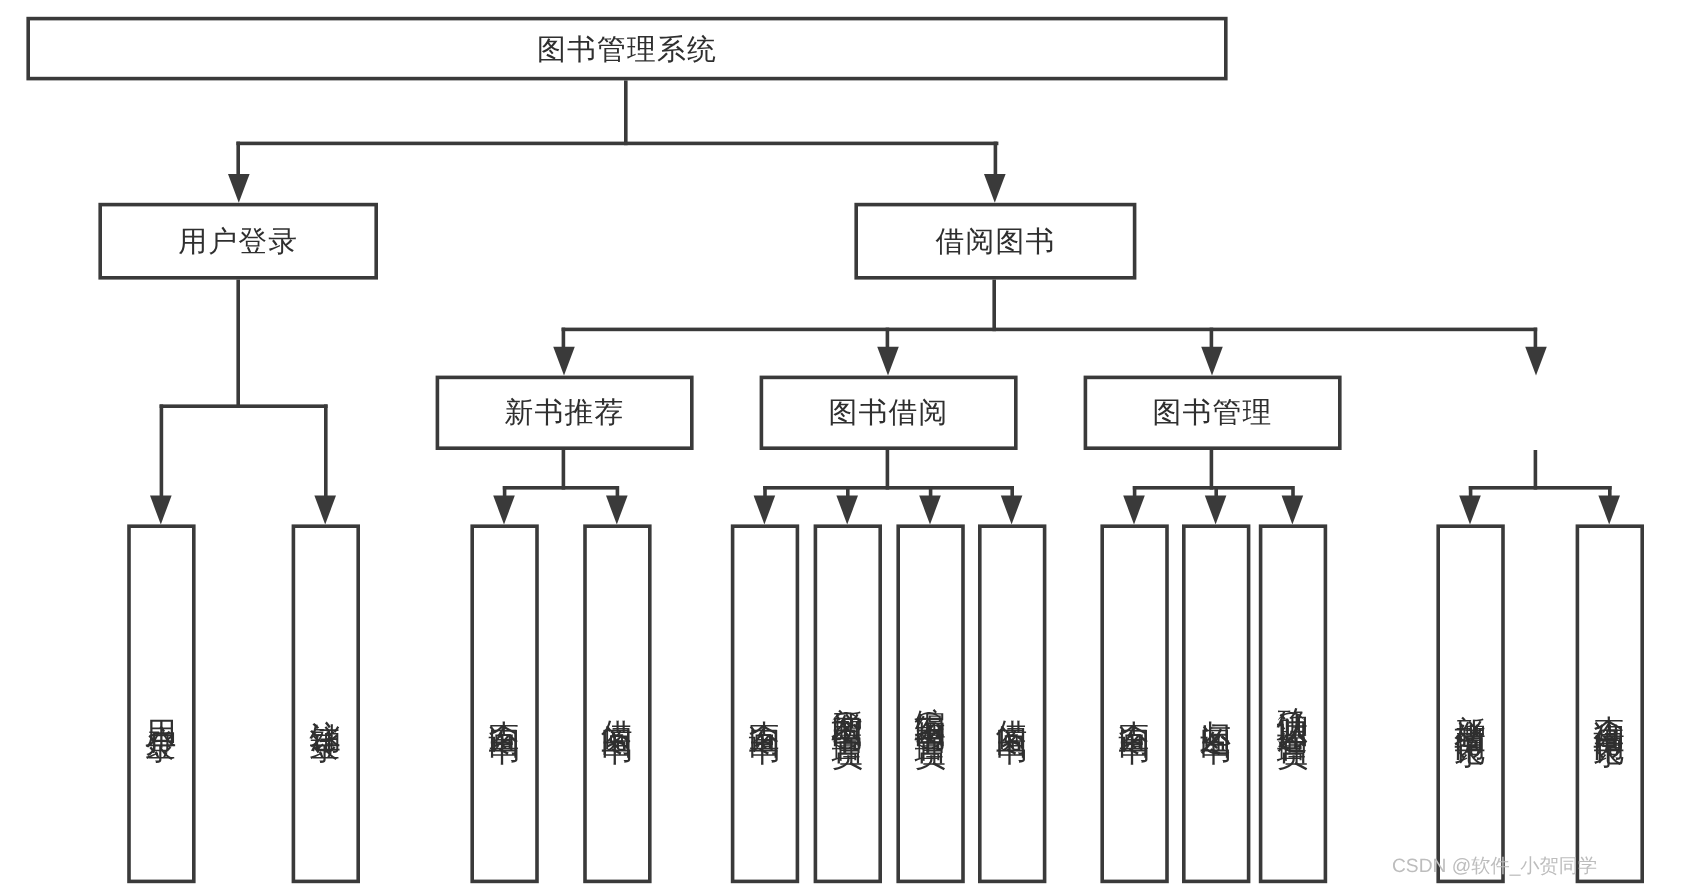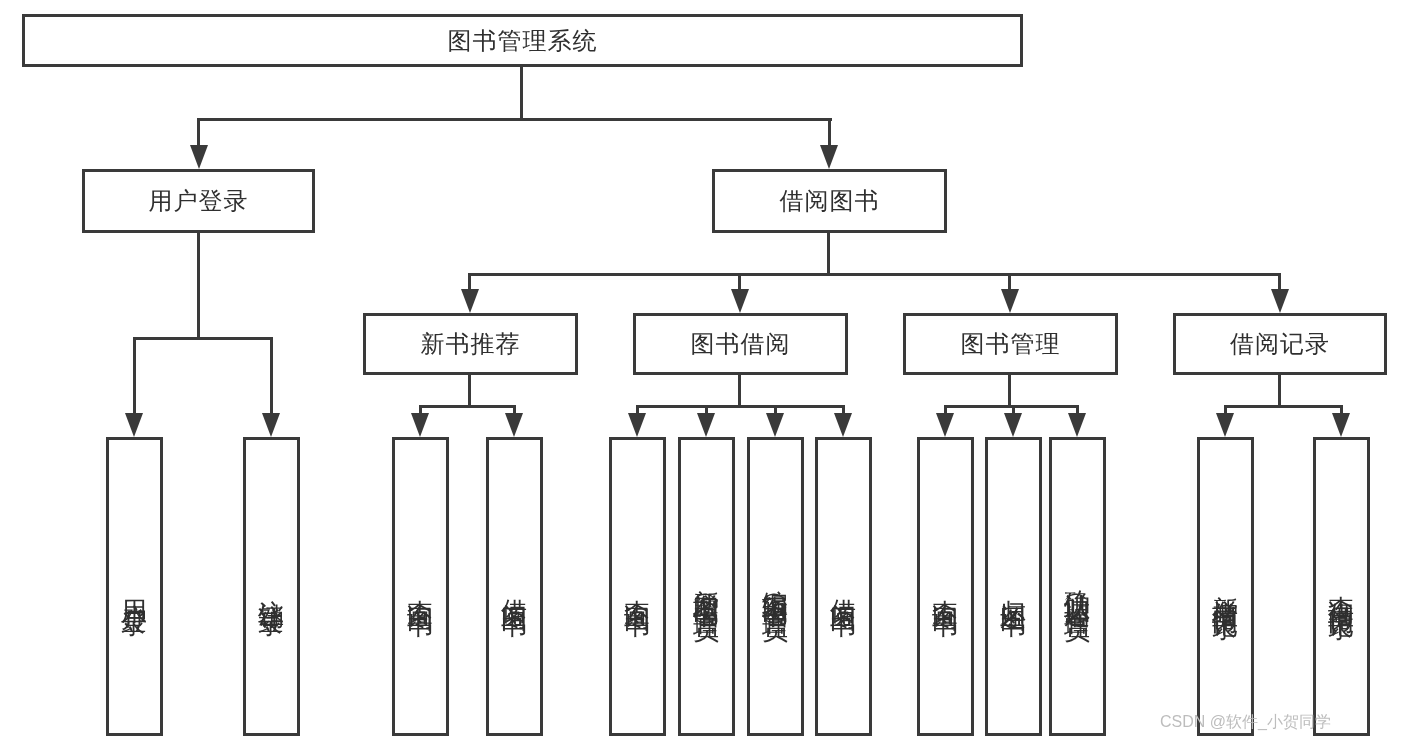--- a/index.html
+++ b/index.html
@@ -113,23 +113,20 @@
 
   <div class="node" style="left:633px; top:313px; width:215px; height:62px;">
     <span>图书借阅</span>
   </div>
   <div class="node" style="left:363px; top:313px; width:215px; height:62px;">
     <span>新书推荐</span>
   </div>
   <div class="node" style="left:903px; top:313px; width:215px; height:62px;">
     <span>图书管理</span>
   </div>
-  <div class="node" style="left:1173px; top:313px; width:214px; height:62px;">
-    <span>借阅记录</span>
-  </div>
 
   <div class="vl" style="left:468px; top:375px; height:33px;"></div>
   <div class="hl" style="left:419px; top:405px; width:96px;"></div>
   <div class="vl" style="left:419px; top:405px; height:12px;"></div>
   <div class="arrow" style="left:411px; top:413px;"></div>
   <div class="vl" style="left:513px; top:405px; height:12px;"></div>
   <div class="arrow" style="left:505px; top:413px;"></div>
 
   <div class="vl" style="left:738px; top:375px; height:33px;"></div>
   <div class="hl" style="left:636px; top:405px; width:209px;"></div>

